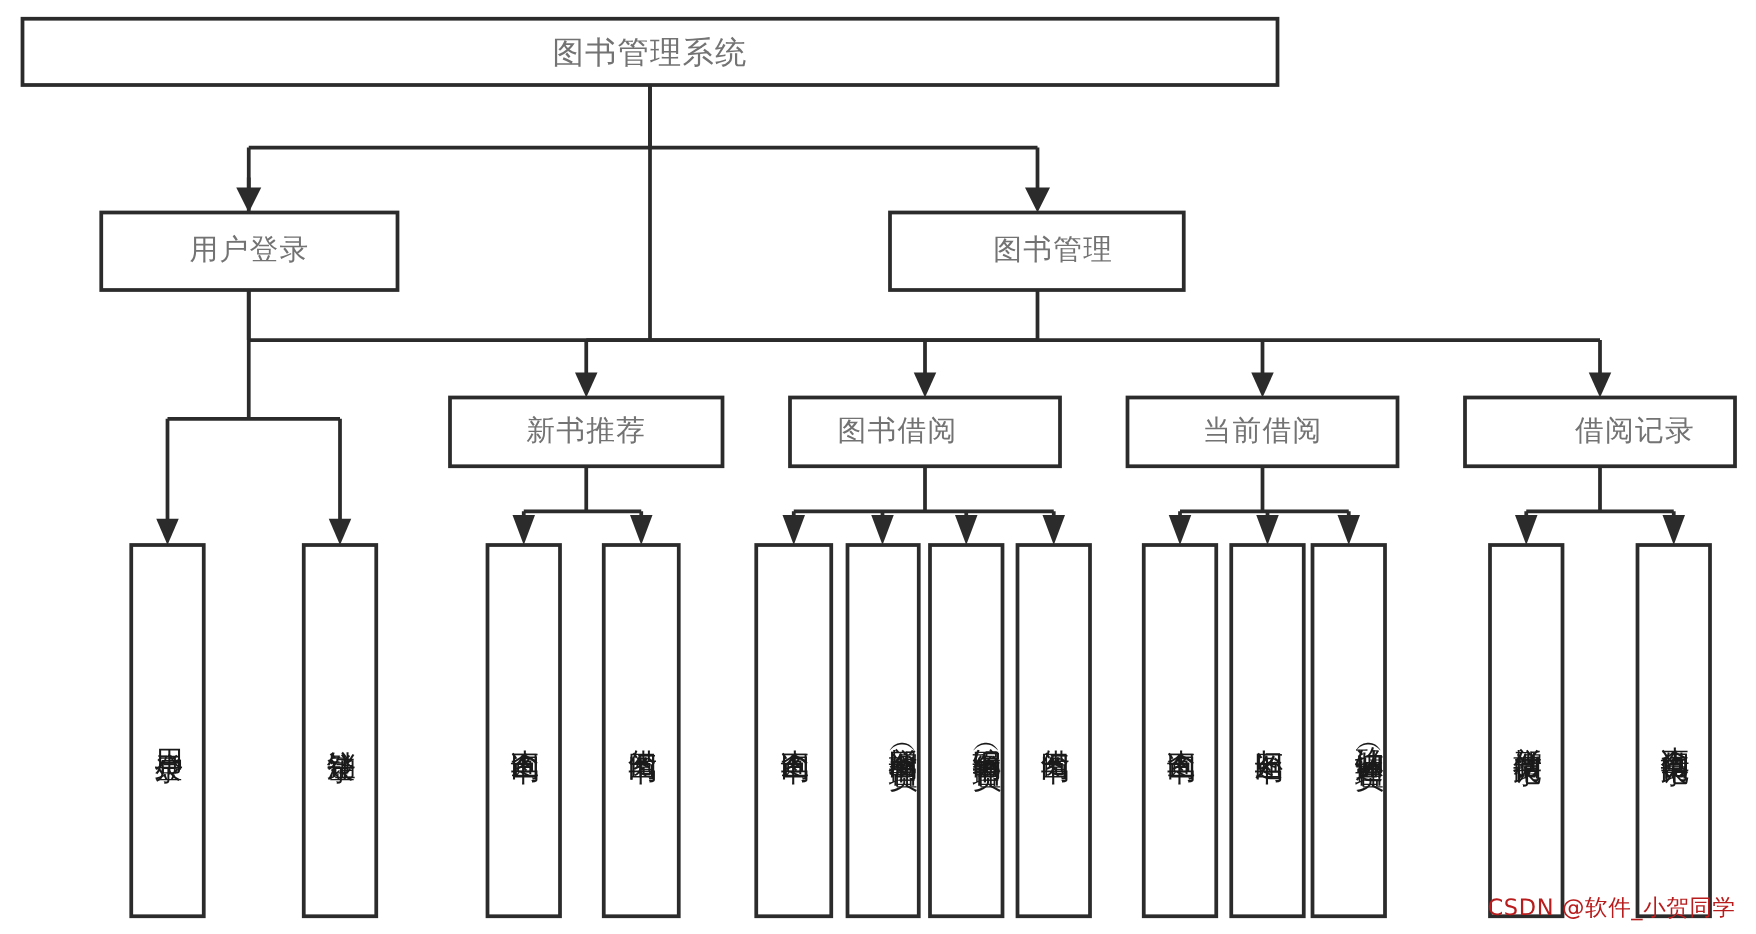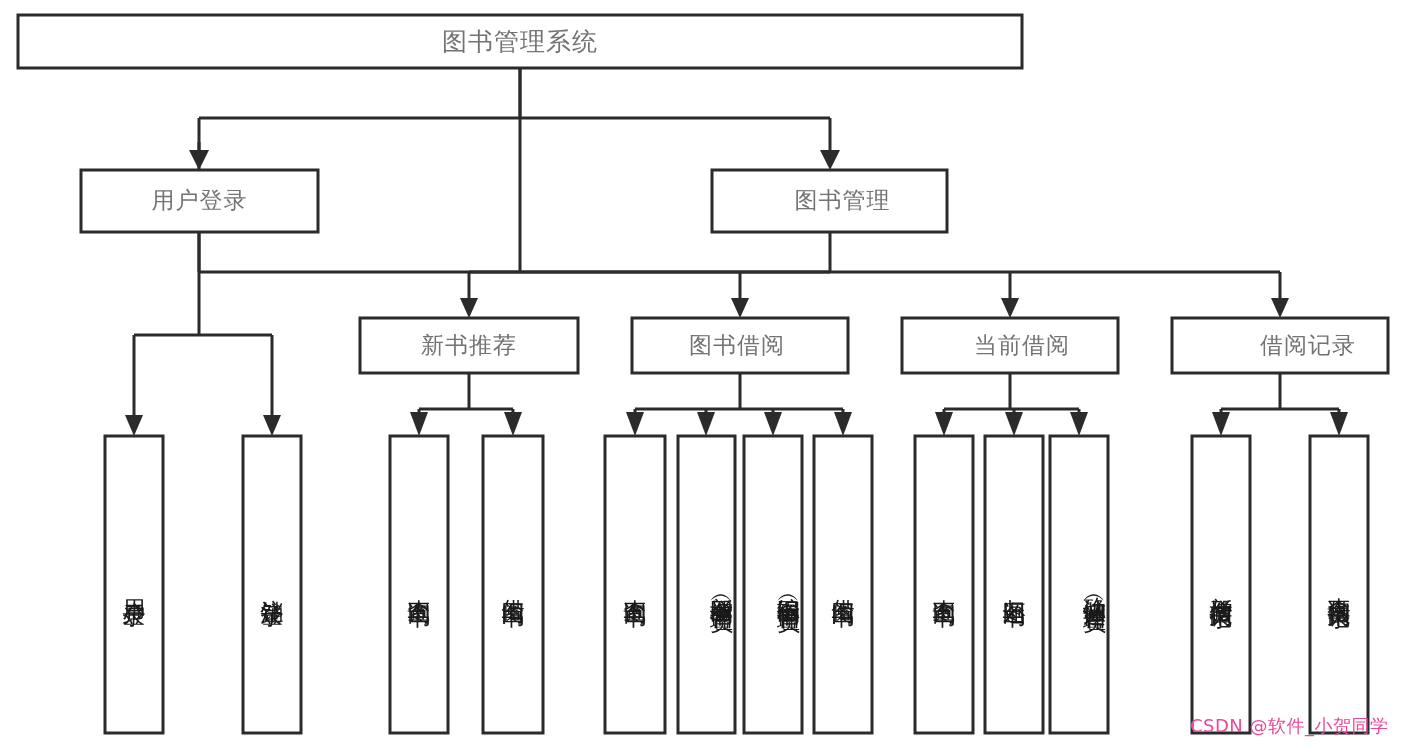--- a/index.html
+++ b/index.html
@@ -61,21 +61,21 @@
     color: #1a1a1a;
     font-size: 23px;
     line-height: 1.18;
     writing-mode: vertical-rl;
     text-orientation: upright;
     letter-spacing: 2px;
     user-select: none;
   }
   .watermark {
     position: absolute;
-    color: #ec4899;
+    color: #b91c1c;
     font-size: 18px;
     letter-spacing: 0.5px;
     white-space: nowrap;
     user-select: none;
   }
 </style>
 </head>
 <body>
 
 <div id="diagram-root">
@@ -189,22 +189,22 @@
     <rect class="node-box" x="1192" y="436" width="58" height="297"></rect>
     <rect class="node-box" x="1310" y="436" width="58" height="297"></rect>
   </svg>
 
   <div class="node-label-h" style="left:18px; top:15px; width:1004px; height:53px; font-size:25px;">图书管理系统</div>
 
   <div class="node-label-h" style="left:81px; top:170px; width:237px; height:62px;">用户登录</div>
   <div class="node-label-h" style="left:712px; top:170px; width:261px; height:62px;">图书管理</div>
 
   <div class="node-label-h" style="left:360px; top:318px; width:218px; height:55px;">新书推荐</div>
-  <div class="node-label-h" style="left:632px; top:318px; width:172px; height:55px;padding-left:19px;">图书借阅</div>
-  <div class="node-label-h" style="left:902px; top:318px; width:216px; height:55px;padding-left:12px;">当前借阅</div>
+  <div class="node-label-h" style="left:632px; top:318px; width:172px; height:55px;">图书借阅</div>
+  <div class="node-label-h" style="left:902px; top:318px; width:216px; height:55px;">当前借阅</div>
   <div class="node-label-h" style="left:1172px; top:318px; width:216px; height:55px;padding-left:28px;">借阅记录</div>
 
   <div class="node-label-v" style="left:105px; top:436px; width:58px; height:297px;">用户登录</div>
   <div class="node-label-v" style="left:243px; top:436px; width:58px; height:297px;">注销登录</div>
   <div class="node-label-v" style="left:390px; top:436px; width:58px; height:297px;">查询图书</div>
   <div class="node-label-v" style="left:483px; top:436px; width:60px; height:297px;">借阅图书</div>
   <div class="node-label-v" style="left:605px; top:436px; width:60px; height:297px;">查询图书</div>
   <div class="node-label-v" style="left:678px; top:436px; width:57px; height:297px; align-items:flex-start; padding-top:6px; box-sizing:border-box;">新增图书（管理员）</div>
   <div class="node-label-v" style="left:744px; top:436px; width:58px; height:297px; align-items:flex-start; padding-top:6px; box-sizing:border-box;">编辑图书（管理员）</div>
   <div class="node-label-v" style="left:814px; top:436px; width:58px; height:297px;">借阅图书</div>

